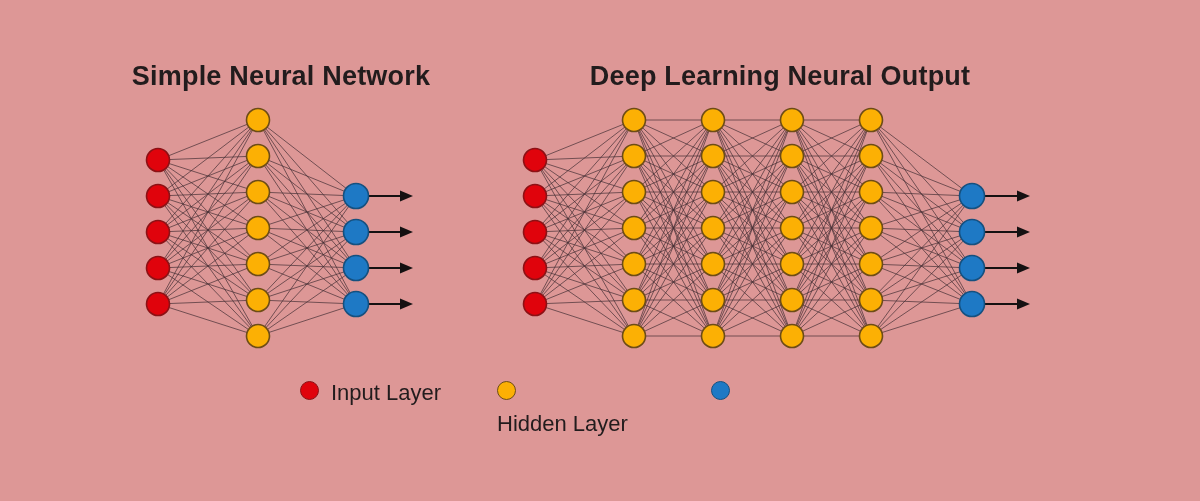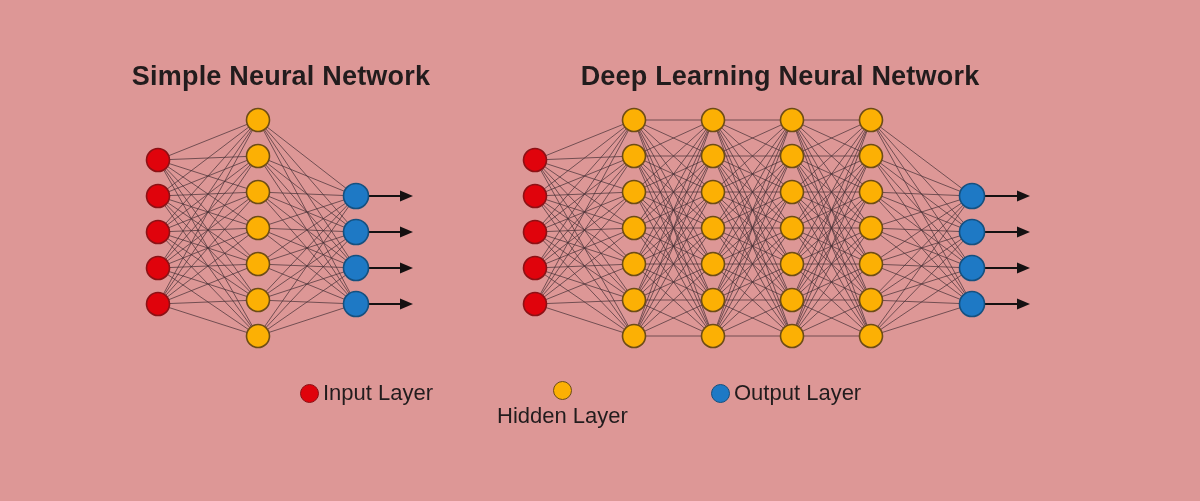--- a/index.html
+++ b/index.html
@@ -32,22 +32,21 @@
   .legend {
     position: absolute;
     top: 381px;
     left: 0;
     width: 1200px;
     height: 24px;
   }
   .legend-item {
     position: absolute;
     display: flex;
-    align-items: center;
-    gap: 4px;
+    gap: 12px;
     height: 24px;
   }
   .legend-item-0 { left: 300px; }
   .legend-item-1 { left: 497px; flex-direction: column; }
   .legend-item-2 { left: 711px; }
   .dot {
     width: 19px;
     height: 19px;
     border-radius: 50%;
     box-sizing: border-box;
@@ -59,21 +58,21 @@
     white-space: nowrap;
   }
 </style>
 </head>
 <body style="background: rgb(221, 151, 150); color: rgb(34, 28, 29);">
 
 <div class="canvas">
 
   <h1 class="title title-left">Simple Neural Network</h1>
 
-  <h1 class="title title-right">Deep Learning Neural Network</h1>
+  <h1 class="title title-right">Deep Learning Neural Output</h1>
 
   <svg class="net" viewBox="0 0 300 262" style="left: 128px; top: 100px; width: 300px; height: 262px;">
       <g>
         <line x1="30" y1="60" x2="130" y2="20" stroke="#452f35" stroke-width="1" stroke-opacity="0.7"></line>
         <line x1="30" y1="60" x2="130" y2="56" stroke="#452f35" stroke-width="1" stroke-opacity="0.7"></line>
         <line x1="30" y1="60" x2="130" y2="92" stroke="#452f35" stroke-width="1" stroke-opacity="0.7"></line>
         <line x1="30" y1="60" x2="130" y2="128" stroke="#452f35" stroke-width="1" stroke-opacity="0.7"></line>
         <line x1="30" y1="60" x2="130" y2="164" stroke="#452f35" stroke-width="1" stroke-opacity="0.7"></line>
         <line x1="30" y1="60" x2="130" y2="200" stroke="#452f35" stroke-width="1" stroke-opacity="0.7"></line>
         <line x1="30" y1="60" x2="130" y2="236" stroke="#452f35" stroke-width="1" stroke-opacity="0.7"></line>
@@ -446,17 +445,16 @@
     <div class="legend-item legend-item-0">
       <span class="dot" style="background: rgb(224, 3, 12); border: 1.5px solid rgb(140, 17, 21);"></span>
       <span class="legend-label">Input Layer</span>
     </div>
     <div class="legend-item legend-item-1">
       <span class="dot" style="background: rgb(252, 176, 4); border: 1.5px solid rgb(109, 76, 22);"></span>
       <span class="legend-label">Hidden Layer</span>
     </div>
     <div class="legend-item legend-item-2">
       <span class="dot" style="background: rgb(30, 121, 197); border: 1.5px solid rgb(21, 80, 127);"></span>
-      <span class="legend-label">Output Layer</span>
     </div>
   </div>
 
 </div>
 
 </body></html>

